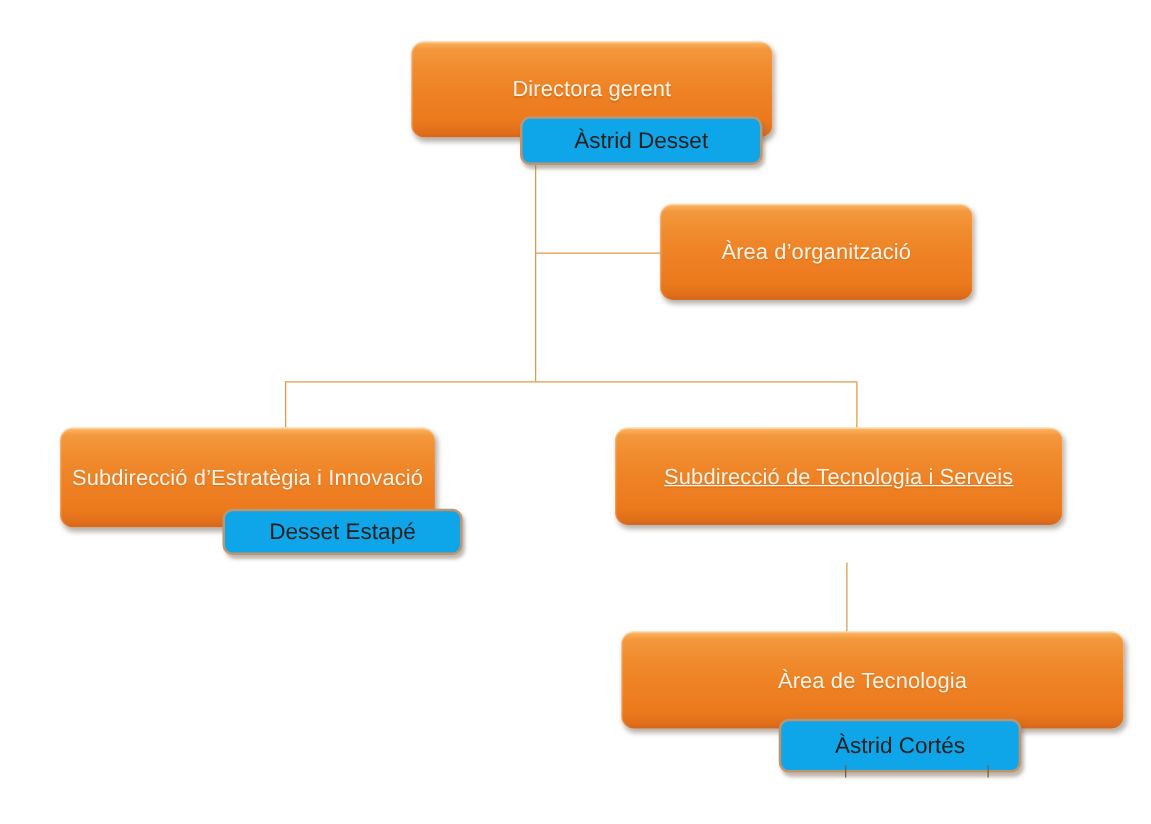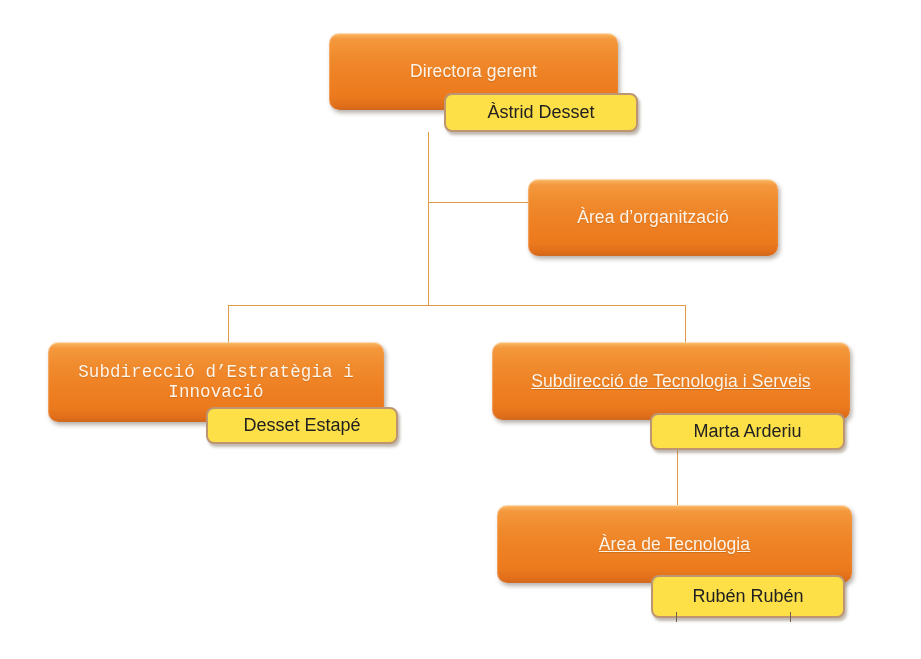--- a/index.html
+++ b/index.html
@@ -35,41 +35,40 @@
       #E06E1A 95%,
       #CE661D 100%);
     box-shadow:
       inset 0 1px 1px rgba(255,255,255,0.55),
       inset 1px 0 1px rgba(255,255,255,0.25),
       2px 3px 4px rgba(125,115,105,0.55);
     text-shadow: 0 1px 1px rgba(160,80,0,0.35);
     z-index: 2;
   }
   .n-directora   { left: 303px; top:  33px; width: 289px; height: 77px; margin-left: 26px; }
-  .n-organitzacio{ left: 528px; top: 163px; width: 250px; height: 77px; margin-top: 16px; }
-  .n-estrategia  { left:  48px; top: 342px; width: 336px; height: 80px; font-family: Liberation Mono, monospace; }
+  .n-organitzacio{ left: 528px; top: 163px; width: 250px; height: 77px; }
+  .n-estrategia  { left:  48px; top: 342px; width: 300px; height: 80px; }
   .n-tecserveis  { left: 492px; top: 342px; width: 358px; height: 78px; text-decoration: underline; }
-  .n-areatec     { left: 497px; top: 505px; width: 355px; height: 78px; text-decoration: underline; }
+  .n-areatec     { left: 497px; top: 505px; width: 402px; height: 78px; }
 
   
   .plabel {
     position: absolute;
     display: flex;
     align-items: center;
     justify-content: center;
     text-align: center;
-    background: #fde047;
+    background: #0ea5e9;
     border: 2px solid #BD9572;
     border-radius: 8px;
     color: #212121;
     font-size: 18px;
     box-shadow: 2px 3px 3px rgba(130,113,95,0.5);
     z-index: 3;
     box-sizing: border-box;
-    margin-left: 28px;
   }
   .l-astrid { left: 416px; top:  93px; width: 194px; height: 39px; }
   .l-ignasi { left: 652px; top: 228px; width: 195px; height: 39px; }
   .l-miquel { left: 178px; top: 407px; width: 192px; height: 37px; }
   .l-marta  { left: 622px; top: 413px; width: 195px; height: 37px; }
   .l-ruben  { left: 623px; top: 575px; width: 194px; height: 43px; }
 
   
   .connector {
     position: absolute;
@@ -120,24 +119,21 @@
   <div class="node n-estrategia">
     <span class="node-title">Subdirecció d’Estratègia i Innovació</span>
   </div>
   <div class="plabel l-miquel">
     <span>Desset Estapé</span>
   </div>
 
   <div class="node n-tecserveis">
     <span class="node-title">Subdirecció de Tecnologia i Serveis</span>
   </div>
-  <div class="plabel l-marta">
-    <span>Marta Arderiu</span>
-  </div>
 
   <div class="node n-areatec">
     <span class="node-title">Àrea de Tecnologia</span>
   </div>
   <div class="plabel l-ruben">
-    <span>Rubén Rubén</span>
+    <span>Àstrid Cortés</span>
   </div>
 
 </div>
 
 </body></html>

